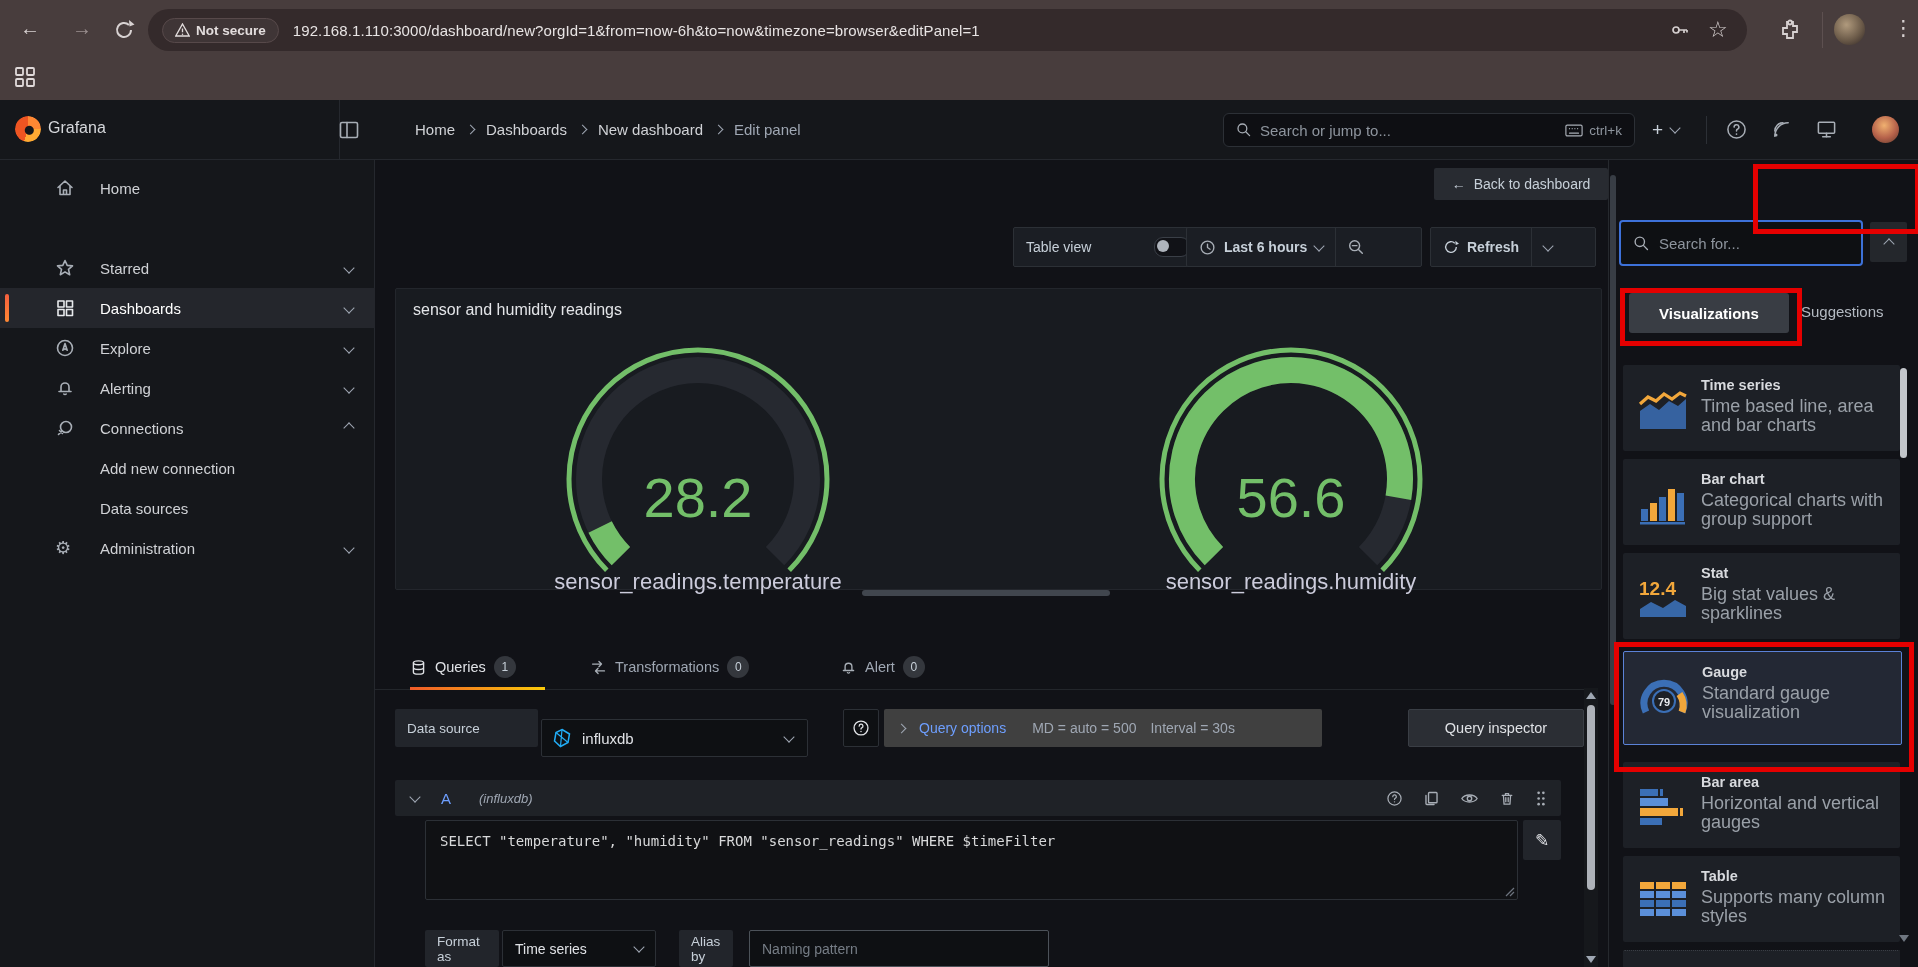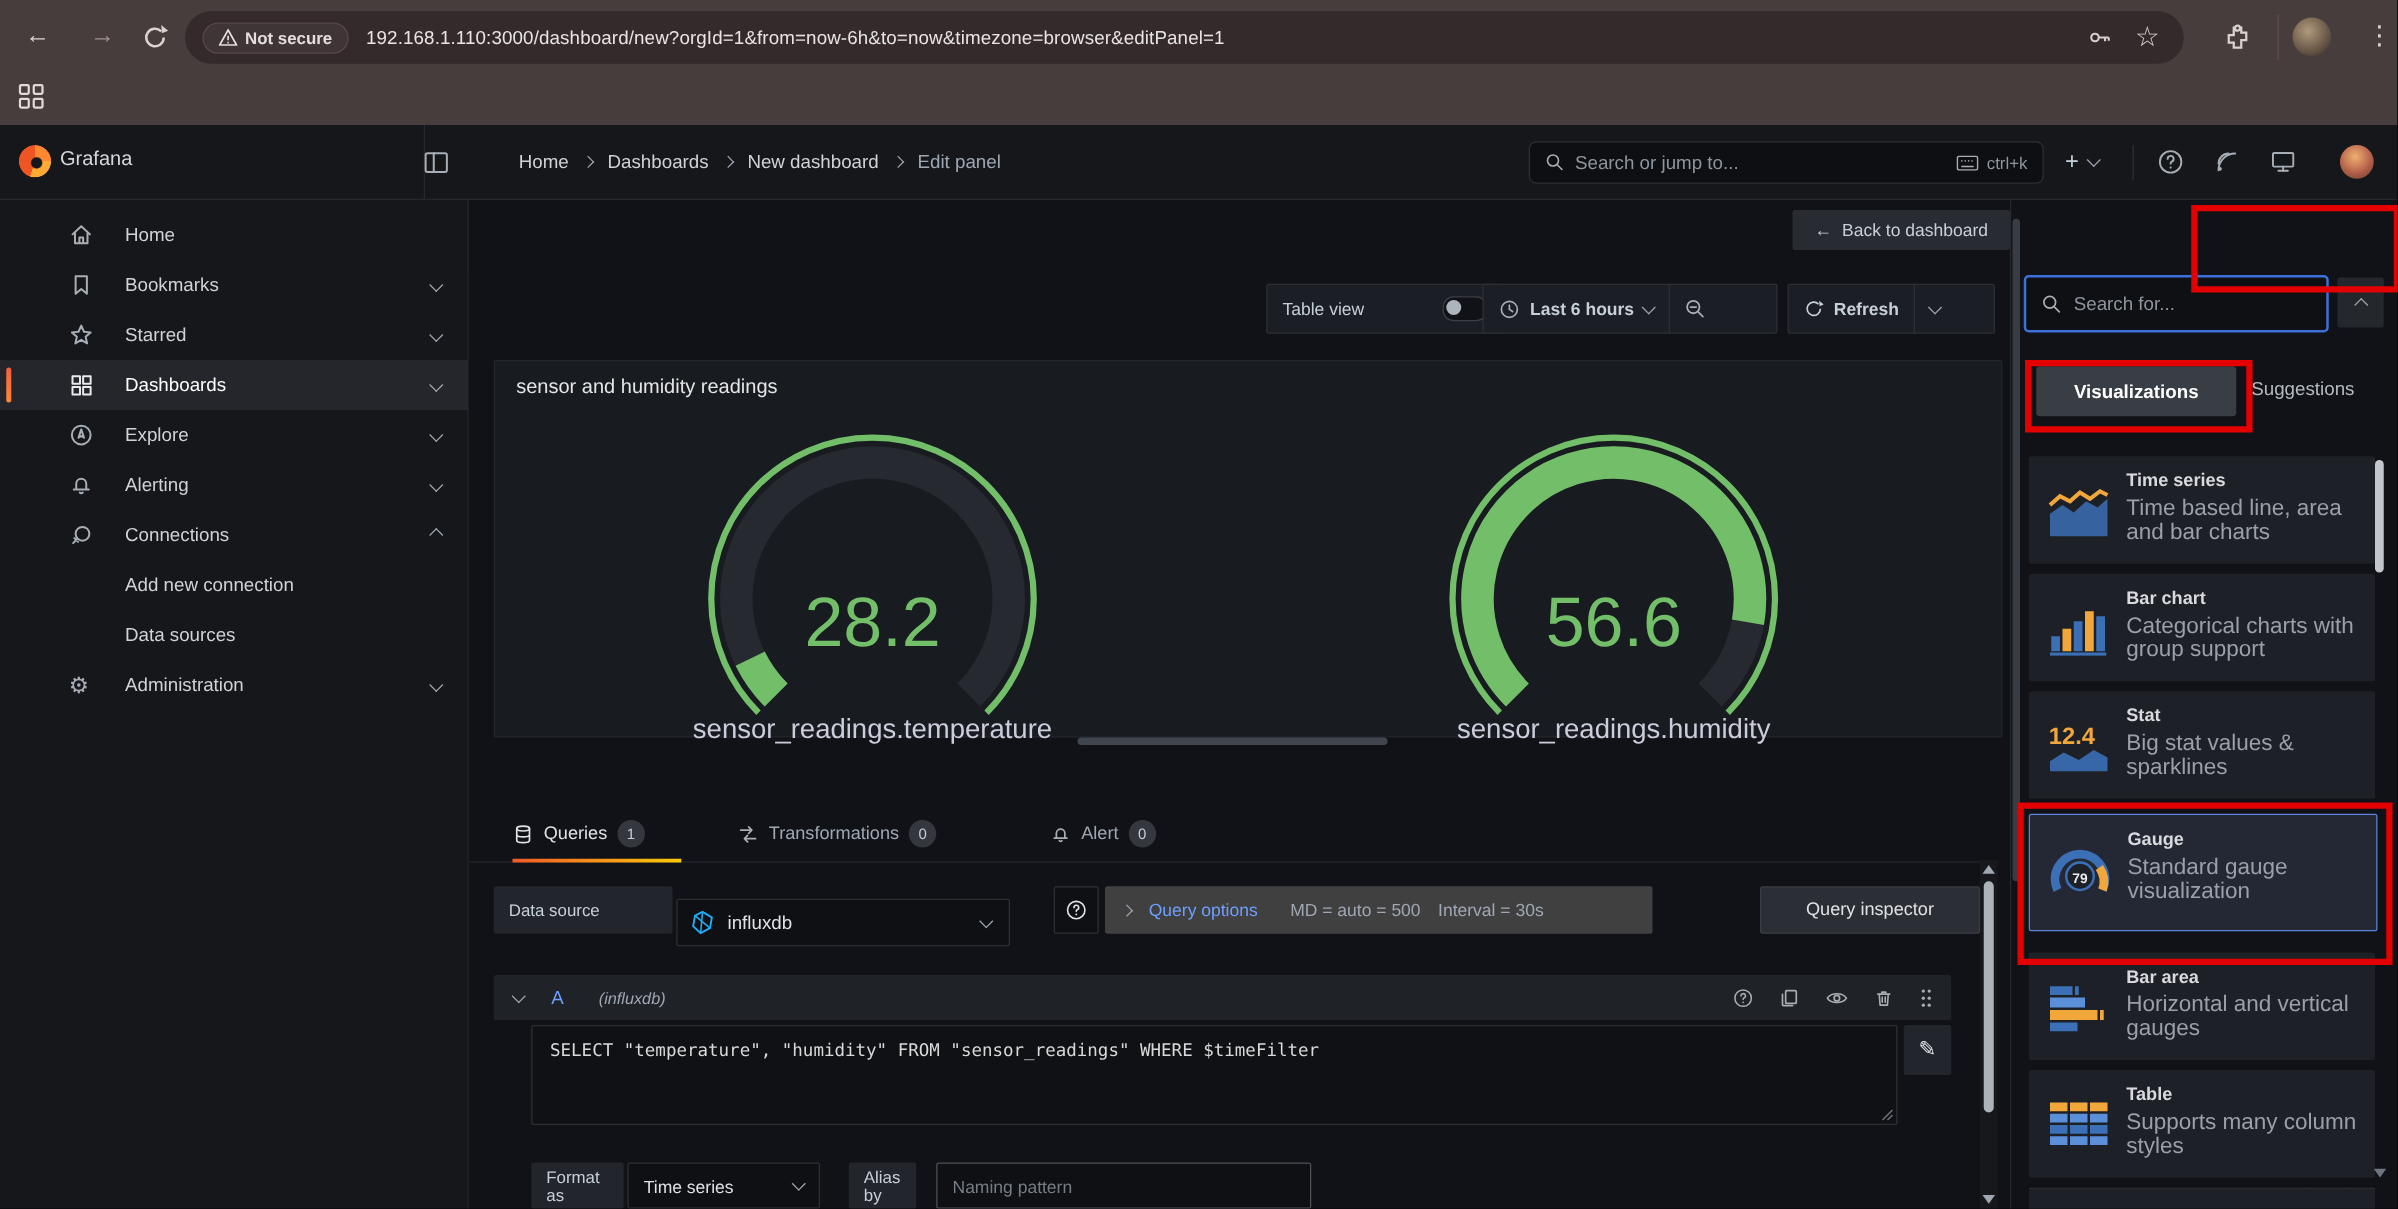--- a/index.html
+++ b/index.html
@@ -162,27 +162,20 @@
     <div class="abs" style="left:1872px;top:16px;width:27px;height:27px;border-radius:50%;background:radial-gradient(circle at 45% 35%,#f0b070,#b5614a 55%,#5e3a2c);"></div>
   </div>
 
   <div class="abs sidebar">
     <div class="sitem" style="top:8px;">
       <svg class="ico" viewBox="0 0 20 20">
           <path d="M3 9.5 L10 3 L17 9.5 M5 8 V16.5 H15 V8 M8.5 16.5 V12 h3 v4.5" class="ic"></path>
         </svg>
       <span class="lblpos">Home</span>
     </div>
-    <div class="sitem" style="top:48px;">
-      <svg class="ico" viewBox="0 0 20 20">
-          <path d="M5.5 3 H14.5 V17 L10 13.2 L5.5 17 Z" class="ic"></path>
-        </svg>
-      <span class="lblpos">Bookmarks</span>
-        <span class="cv chev"></span>
-    </div>
     <div class="sitem" style="top:88px;">
       <svg class="ico" viewBox="0 0 20 20">
           <polygon points="10,2.5 12.2,7.4 17.5,7.9 13.5,11.4 14.7,16.7 10,13.9 5.3,16.7 6.5,11.4 2.5,7.9 7.8,7.4" class="ic"></polygon>
         </svg>
       <span class="lblpos">Starred</span>
         <span class="cv chev"></span>
     </div>
     <div class="sitem sel" style="top:128px;">
       <span class="selbar"></span>
       <svg class="ico" viewBox="0 0 20 20" style="stroke:#fff;">

